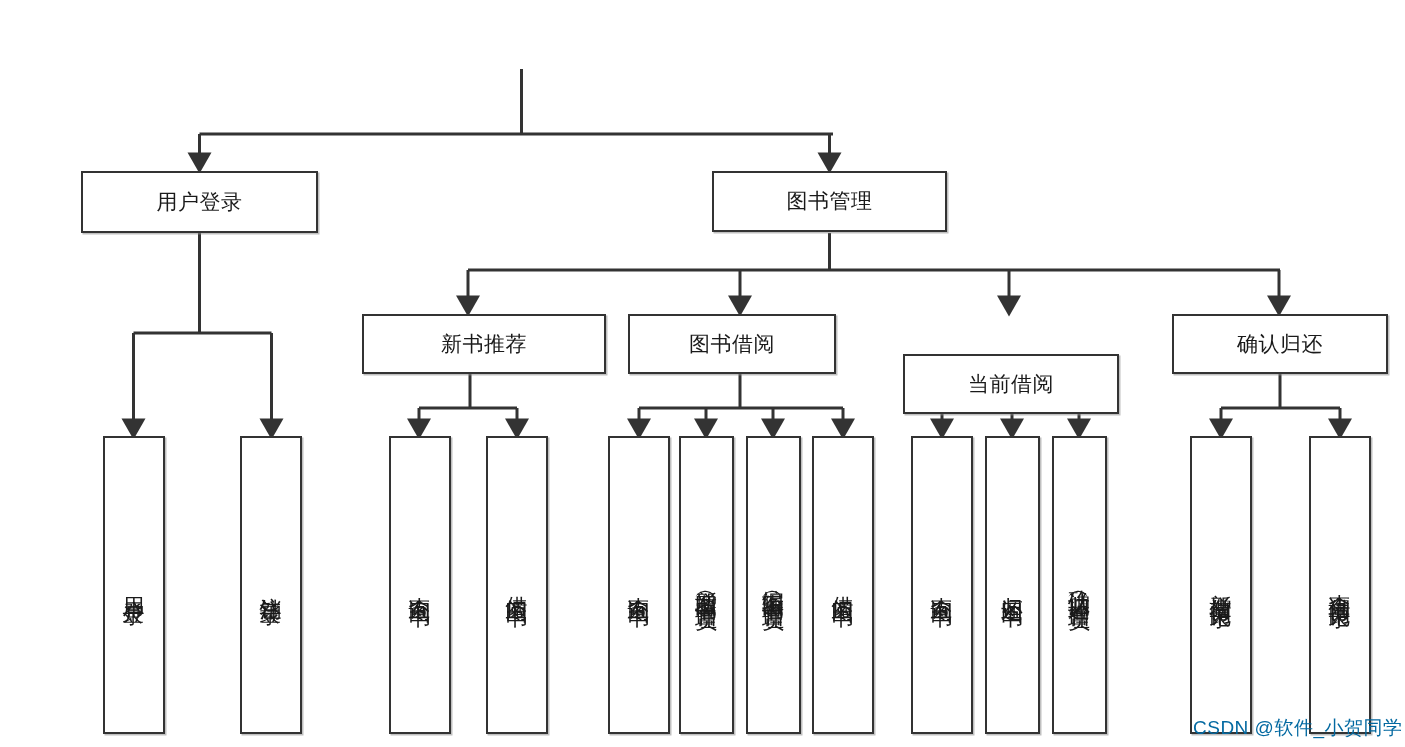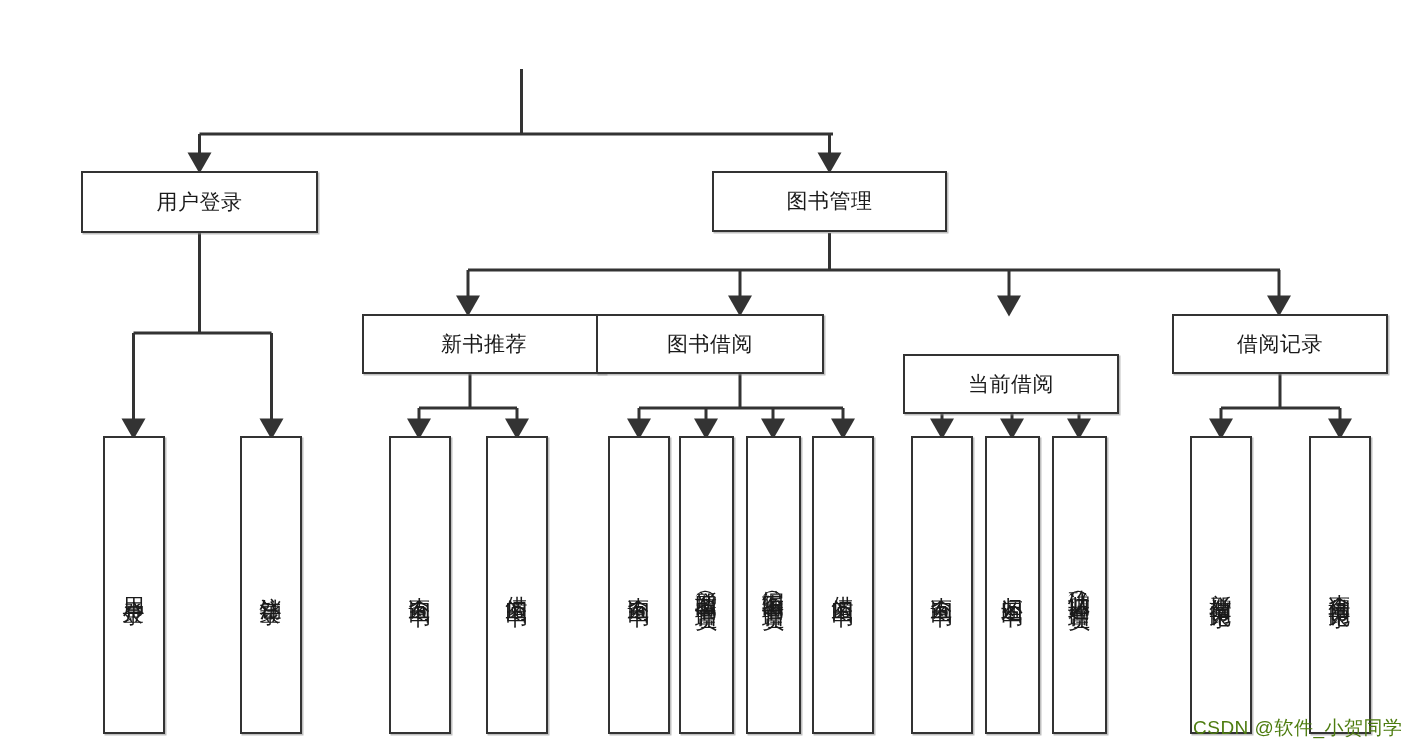--- a/index.html
+++ b/index.html
@@ -57,21 +57,21 @@
     writing-mode: vertical-rl;
     text-orientation: upright;
     font-size: 22px;
     line-height: 1.05;
     letter-spacing: 3px;
     white-space: nowrap;
   }
   .watermark {
     position: absolute;
     font-size: 19px;
-    color: #4d7c0f;
+    color: #0369a1;
     letter-spacing: 0.5px;
     white-space: nowrap;
   }
 </style>
 </head>
 <body>
 
 <div id="canvas">
 
   <svg class="edges" viewBox="0 0 1405 747" xmlns="http://www.w3.org/2000/svg">
@@ -128,28 +128,28 @@
   <div class="node horiz" style="left:81px; top:171px; width:237px; height:62px;">
     <span class="label">用户登录</span>
   </div>
   <div class="node horiz" style="left:712px; top:171px; width:235px; height:61px;">
     <span class="label">图书管理</span>
   </div>
 
   <div class="node horiz" style="left:362px; top:314px; width:244px; height:60px;">
     <span class="label">新书推荐</span>
   </div>
-  <div class="node horiz" style="left:596px; top:314px; width:228px; height:60px;">
+  <div class="node horiz" style="left:628px; top:314px; width:208px; height:60px;">
     <span class="label">图书借阅</span>
   </div>
   <div class="node horiz" style="left:903px; top:314px; width:216px; height:60px;margin-top:40px;">
     <span class="label">当前借阅</span>
   </div>
   <div class="node horiz" style="left:1172px; top:314px; width:216px; height:60px;">
-    <span class="label">借阅记录</span>
+    <span class="label">确认归还</span>
   </div>
 
   <div class="node vert" style="left:103px; top:436px; width:62px; height:298px;">
     <span class="label">用户登录</span>
   </div>
   <div class="node vert" style="left:240px; top:436px; width:62px; height:298px;">
     <span class="label">注销登录</span>
   </div>
   <div class="node vert" style="left:389px; top:436px; width:62px; height:298px;">
     <span class="label">查询图书</span>

